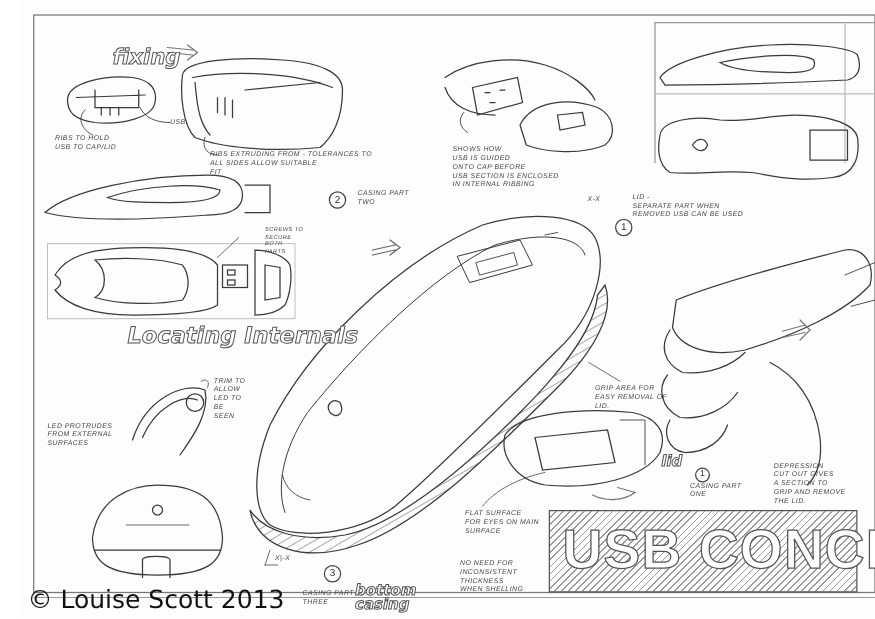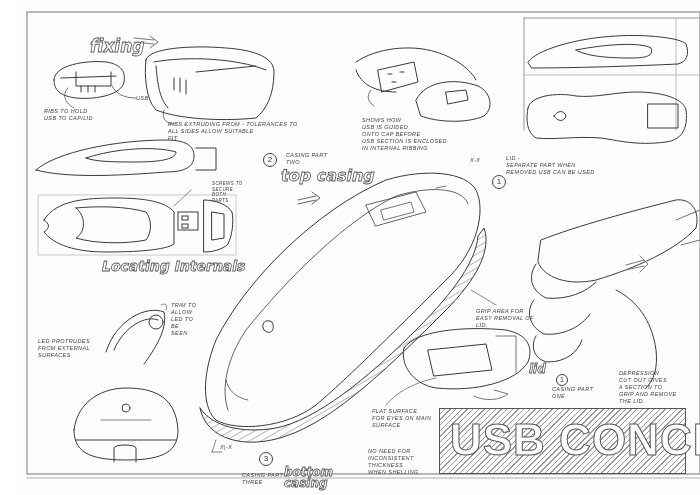--- a/index.html
+++ b/index.html
@@ -134,22 +134,21 @@
     <g>
       <path d="M388 348 C400 330 450 326 490 330 C510 334 518 346 512 362 C500 382 460 392 420 388 C396 384 384 364 388 348Z"></path>
       <path d="M412 350 L470 344 L476 370 L418 376Z"></path>
       <path d="M480 336 L500 336 L500 372" stroke-width="0.7"></path>
       <path d="M458 396 C470 402 484 400 492 394 L478 390" stroke="#777"></path>
       <path d="M370 405 C380 392 400 382 420 378" stroke-width="0.6"></path>
     </g>
   </svg>
 
   <div class="title-hand" style="left:74px;top:36px;font-size:17px;">fixing</div>
-  <div class="title-hand" style="left:265px;top:166px;font-size:16px;">top casing</div>
-  <div class="title-hand" style="left:86px;top:258px;font-size:14px;">Locating Internals</div>
+  <div class="title-hand" style="left:86px;top:258px;font-size:18px;">Locating Internals</div>
   <div class="title-hand" style="left:268px;top:454px;font-size:12px;width:60px;line-height:11px;margin-top:13px;">bottom casing</div>
   <div class="title-hand" style="left:513px;top:362px;font-size:12px;">lid</div>
 
   <div class="num" style="left:247px;top:153px;">2</div>
   <div class="num" style="left:243px;top:452px;">3</div>
   <div class="num" style="left:540px;top:374px;width:10px;height:10px;line-height:10px;font-size:7px;">1</div>
   <div class="num" style="left:476px;top:175px;">1</div>
 
   <div class="note" style="left:28px;top:108px;">RIBS TO HOLD
 USB TO CAP/LID</div>
@@ -198,13 +197,14 @@
  GRIP AND REMOVE
     THE LID.</div>
   <div class="note" style="left:226px;top:472px;">CASING PART
 THREE</div>
   <div class="note" style="left:204px;top:444px;">X|-X</div>
 
   <div class="usb-banner">
     <div class="usb-text">USB CONCEPT</div>
   </div>
 
+  <div class="copyright">© Louise Scott 2013</div>
 </div>
 
 </body></html>

